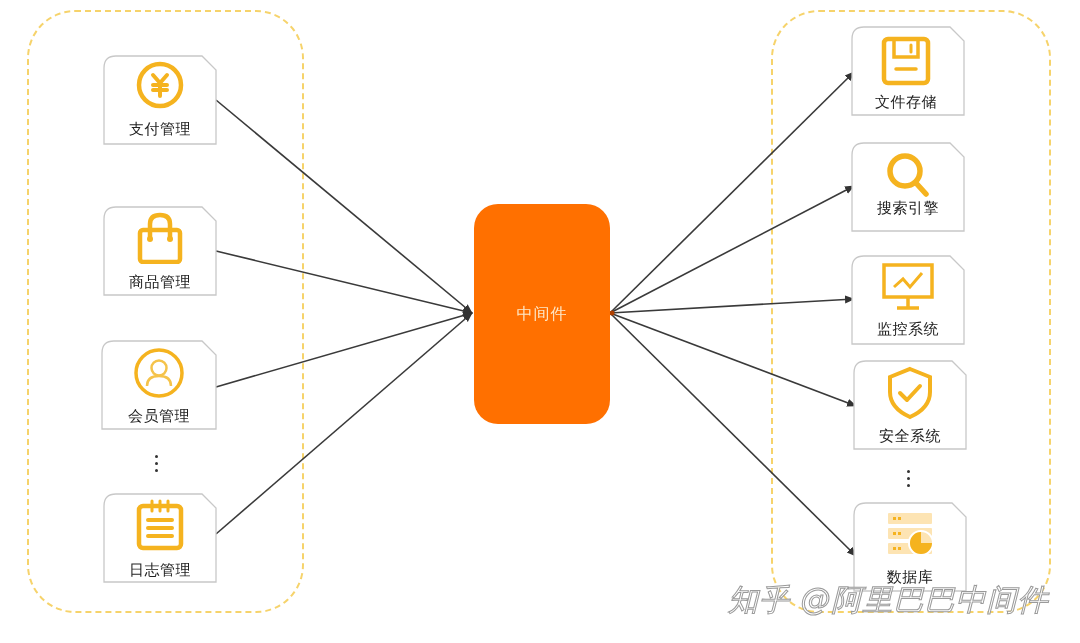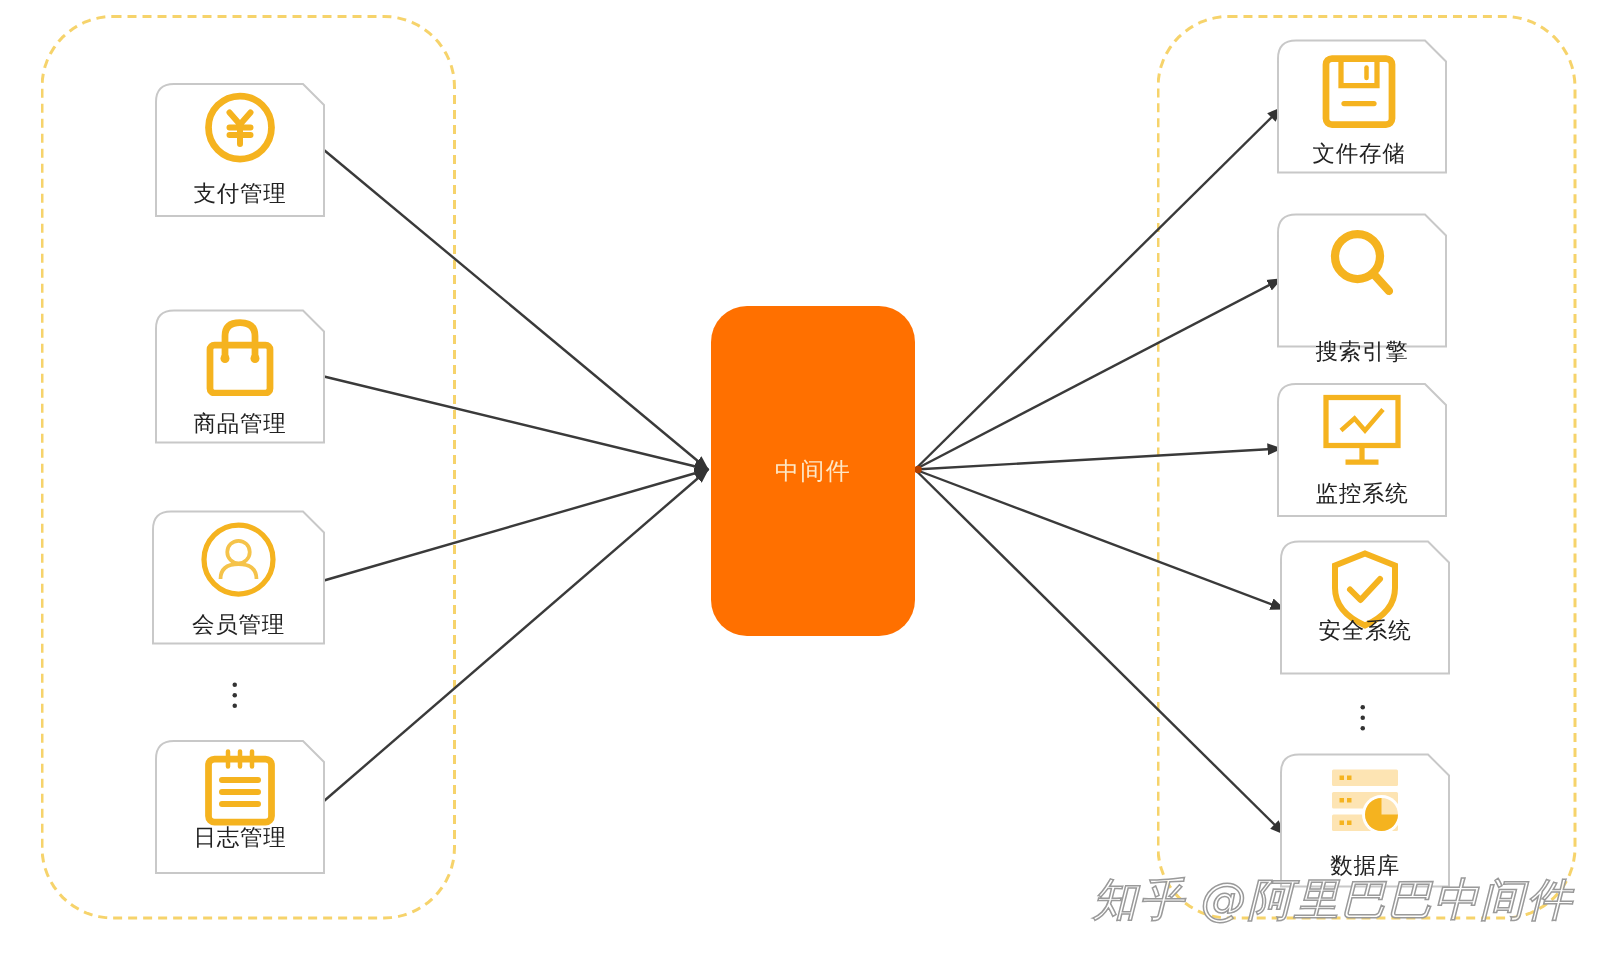--- a/index.html
+++ b/index.html
@@ -101,21 +101,21 @@
   <svg class="frame" width="112" height="88">
       <path d="M12,0 H98 L112,14 V88 H0 V12 Q0,0 12,0 Z" fill="#fff" stroke="#c8c8c8" stroke-width="1.3"></path>
     </svg>
   <div class="icon" style="top:4px;">
     <svg width="52" height="54" viewBox="0 0 52 54">
         <rect x="5" y="8" width="42" height="42" rx="4" fill="none" stroke="#f5b31f" stroke-width="4.5"></rect>
       <path d="M18,3 V13 M26,3 V13 M34,3 V13" stroke="#f5b31f" stroke-width="3" stroke-linecap="round"></path>
       <path d="M14,22 H38 M14,30 H38 M14,38 H38" stroke="#f5b31f" stroke-width="4" stroke-linecap="round"></path>
       </svg>
   </div>
-  <div class="label" style="top:55px;">日志管理</div>
+  <div class="label" style="top:67px;">日志管理</div>
 </div>
 
 <div class="card" style="left:852px; top:27px; width:108px; height:88px;">
   <svg class="frame" width="112" height="88">
       <path d="M12,0 H98 L112,14 V88 H0 V12 Q0,0 12,0 Z" fill="#fff" stroke="#c8c8c8" stroke-width="1.3"></path>
     </svg>
   <div class="icon" style="top:9px;">
     <svg width="50" height="50" viewBox="0 0 50 50">
         <rect x="3" y="3" width="44" height="44" rx="4" fill="none" stroke="#f5b31f" stroke-width="4.5"></rect>
       <path d="M13,5 V21 H37 V5" fill="none" stroke="#f5b31f" stroke-width="3.5"></path>
@@ -129,21 +129,21 @@
 <div class="card" style="left:852px; top:143px; width:112px; height:88px;">
   <svg class="frame" width="112" height="88">
       <path d="M12,0 H98 L112,14 V88 H0 V12 Q0,0 12,0 Z" fill="#fff" stroke="#c8c8c8" stroke-width="1.3"></path>
     </svg>
   <div class="icon" style="top:7px;">
     <svg width="50" height="50" viewBox="0 0 50 50">
         <circle cx="22" cy="21" r="15" fill="none" stroke="#f5b31f" stroke-width="5.5"></circle>
       <path d="M33,33 L43,44" stroke="#f5b31f" stroke-width="5.5" stroke-linecap="round"></path>
       </svg>
   </div>
-  <div class="label" style="top:82px;text-align:center;">搜索引擎</div>
+  <div class="label" style="top:56px;text-align:center;">搜索引擎</div>
 </div>
 
 <div class="card" style="left:852px; top:256px; width:112px; height:68px;">
   <svg class="frame" width="112" height="88">
       <path d="M12,0 H98 L112,14 V88 H0 V12 Q0,0 12,0 Z" fill="#fff" stroke="#c8c8c8" stroke-width="1.3"></path>
     </svg>
   <div class="icon" style="top:6px;">
     <svg width="54" height="50" viewBox="0 0 54 50">
         <rect x="3" y="3" width="48" height="32" fill="none" stroke="#f5b31f" stroke-width="3.5"></rect>
       <path d="M13,25 L22,17 L29,25 L41,11" fill="none" stroke="#f5b31f" stroke-width="3"></path>
@@ -156,21 +156,21 @@
 <div class="card" style="left:854px; top:361px; width:112px; height:88px;">
   <svg class="frame" width="112" height="88">
       <path d="M12,0 H98 L112,14 V88 H0 V12 Q0,0 12,0 Z" fill="#fff" stroke="#c8c8c8" stroke-width="1.3"></path>
     </svg>
   <div class="icon" style="top:5px;">
     <svg width="48" height="54" viewBox="0 0 48 54">
         <path d="M24,3 L44,11 V26 Q44,42 24,51 Q4,42 4,26 V11 Z" fill="none" stroke="#f5b31f" stroke-width="4"></path>
       <path d="M14,27 L21,34 L34,20" fill="none" stroke="#f5b31f" stroke-width="4" stroke-linecap="round" stroke-linejoin="round"></path>
       </svg>
   </div>
-  <div class="label" style="top:50px;">安全系统</div>
+  <div class="label" style="top:66px;">安全系统</div>
 </div>
 
 <div class="dots" style="left:903px; top:466px;">
     <i></i>
     <i></i>
     <i></i>
   </div>
 
 <div class="card" style="left:854px; top:503px; width:112px; height:88px;">
   <svg class="frame" width="112" height="88">

